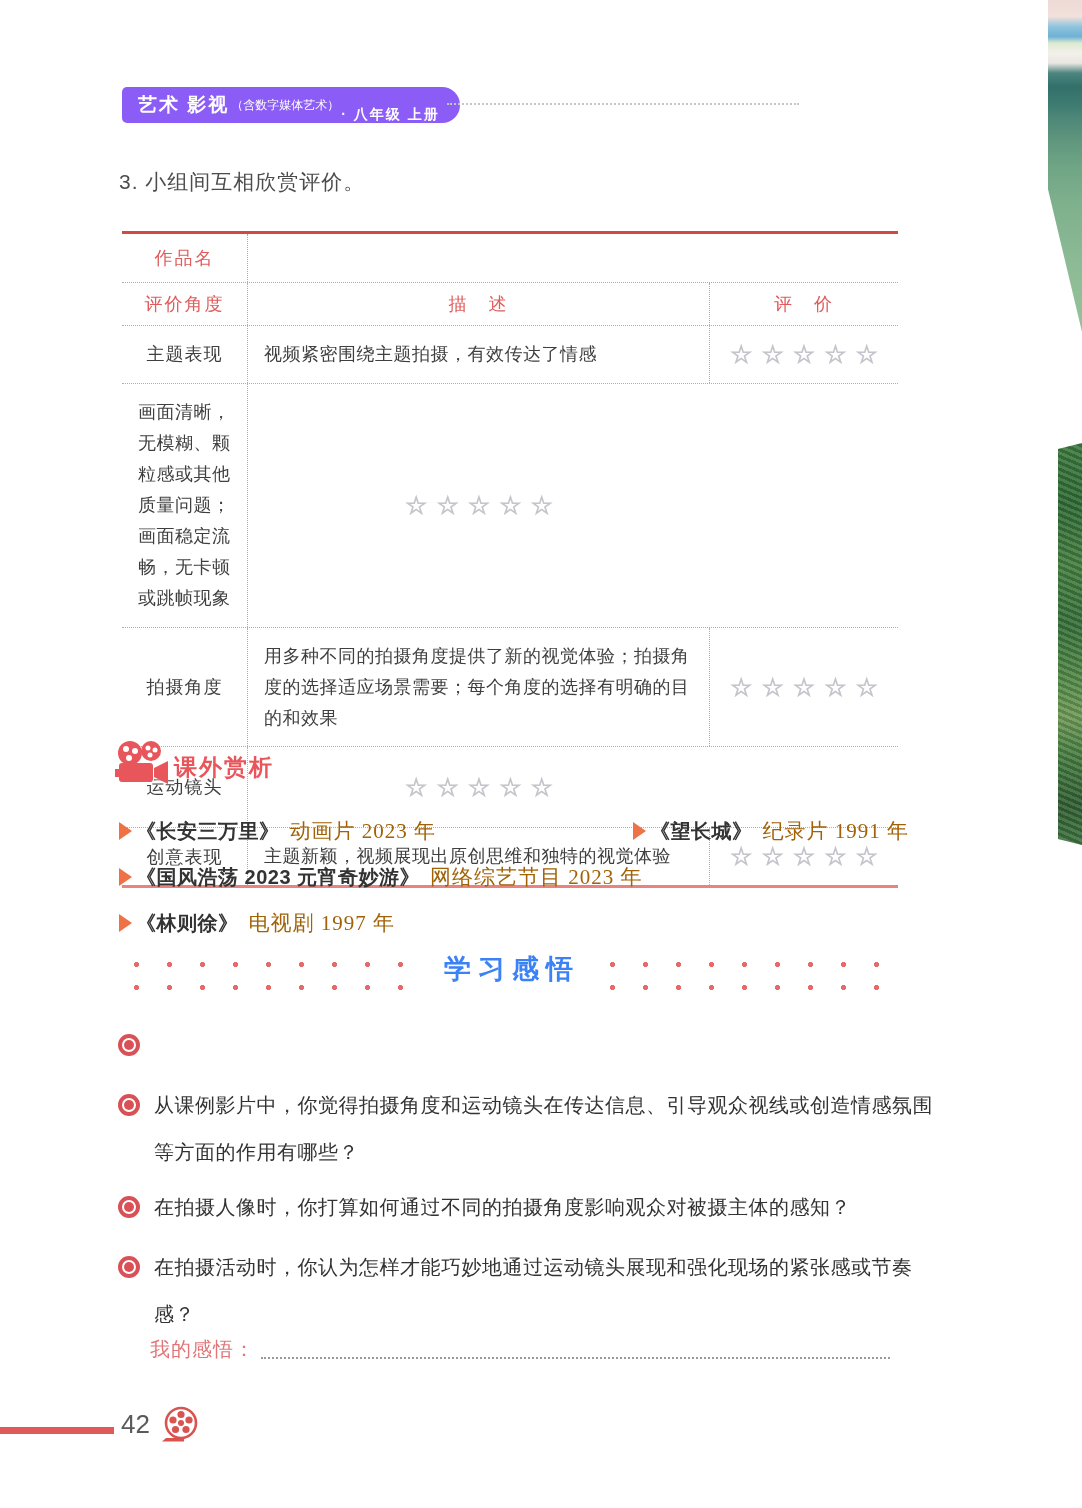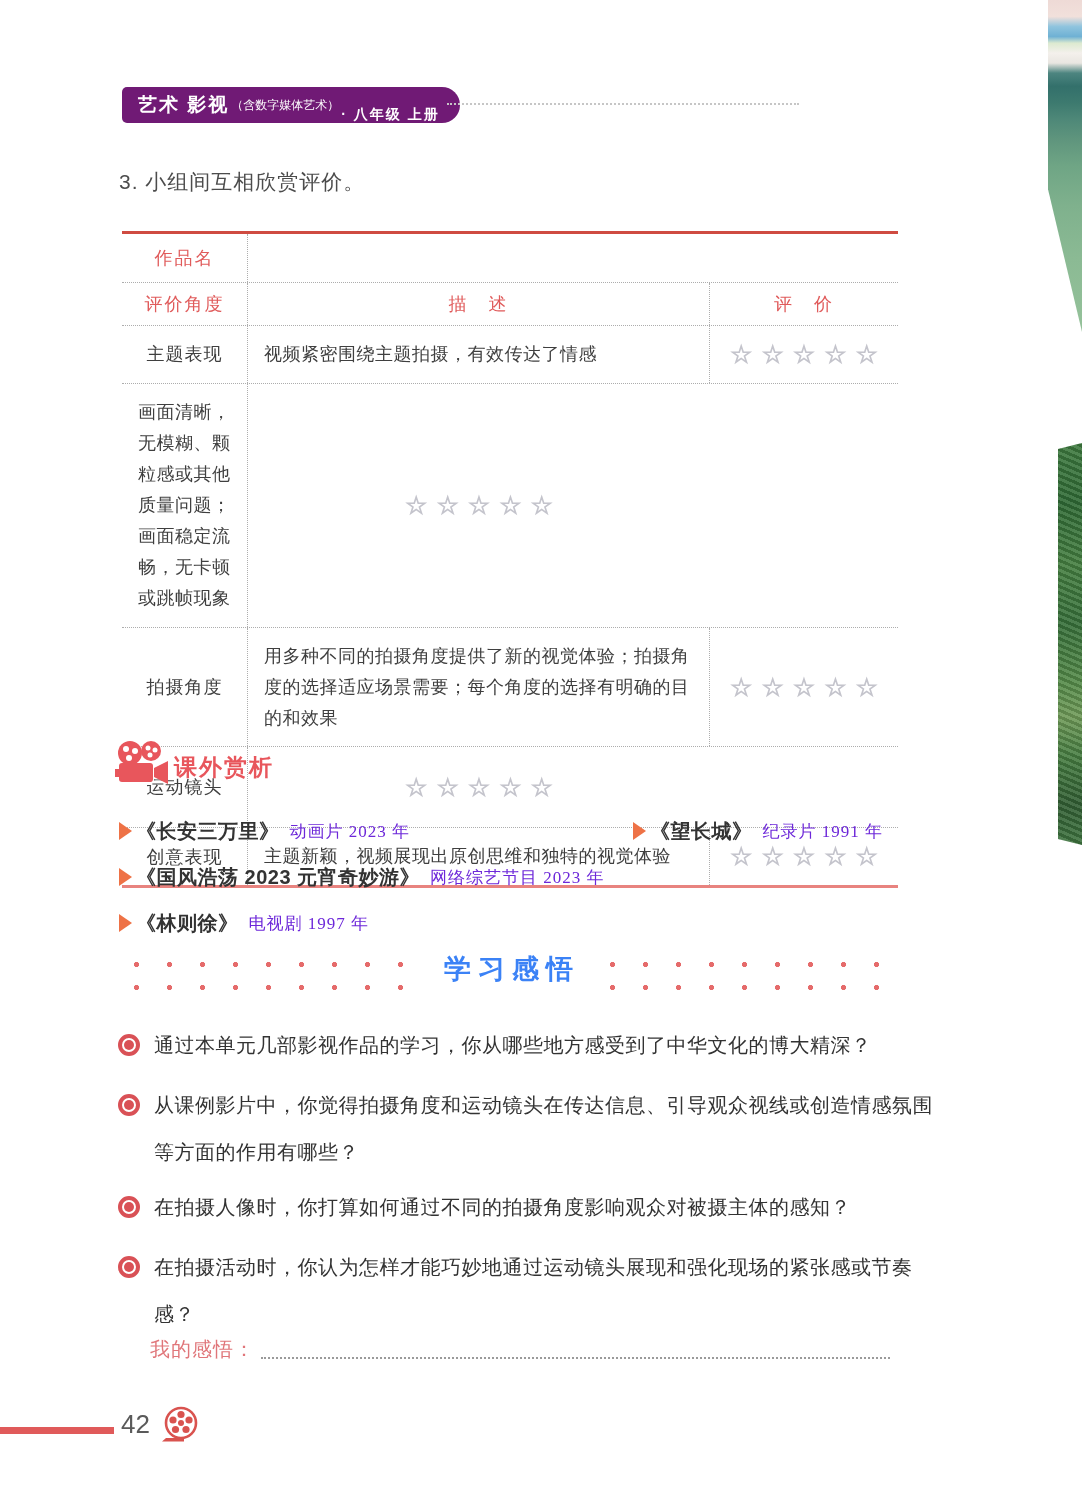--- a/index.html
+++ b/index.html
@@ -21,21 +21,21 @@
   .bleed-bottom{
     position:absolute;right:0;top:443px;width:24px;height:402px;
     background:
       repeating-linear-gradient(23deg,rgba(255,255,255,0.10) 0 3px,rgba(0,0,0,0.12) 3px 6px),
       linear-gradient(180deg,#3e7a3f 0%,#2f6a35 15%,#457f41 30%,#37703a 45%,#568c4a 60%,#6f9a58 68%,#467d41 78%,#315e33 90%,#3f7540 100%);
     clip-path:polygon(0 1.5%,100% 0,100% 100%,0 98.5%);
   }
   
   .badge{
     position:absolute;left:122px;top:87px;height:36px;
-    background:#701a75;color:#ffffff;border-radius:5px 18px 18px 5px;
+    background:#8b5cf6;color:#ffffff;border-radius:5px 18px 18px 5px;
     display:flex;align-items:center;padding:0 20px 0 16px;white-space:nowrap;
   }
   .badge .t-main{font-weight:bold;font-size:19px;letter-spacing:2px;}
   .badge .t-paren{font-size:12px;margin:0 2px 0 2px;}
   .badge .t-grade{font-weight:bold;font-size:14px;letter-spacing:2px;margin-top:20px;}
   .hdr-dots{position:absolute;left:447px;top:103px;width:352px;border-top:2px dotted #c6c6c6;}
   
   .sec-heading{position:absolute;left:119px;top:168px;font-size:21px;color:#4c4c4c;letter-spacing:1px;}
   
   .tbl{position:absolute;left:122px;top:231px;width:776px;
@@ -53,21 +53,21 @@
   
   .proj-icon{position:absolute;left:114px;top:740px;width:56px;height:52px;}
   .extra-title{position:absolute;left:174px;top:752px;color:#e8565c;font-weight:bold;font-size:23px;letter-spacing:2px;}
   .movies{position:absolute;left:119px;top:808px;width:800px;}
   .movie-row{display:flex;align-items:center;height:46px;}
   .movie-item{display:flex;align-items:center;}
   .movie-item.first-col{width:514px;}
   .tri{width:0;height:0;border-left:13px solid #ee7246;border-top:9px solid transparent;
        border-bottom:9px solid transparent;margin-right:4px;flex:none;}
   .mv-title{font-weight:bold;font-size:20px;color:#333;letter-spacing:0.5px;}
-  .mv-meta{font-family:"Liberation Serif",serif;font-size:17px;color:#6d28d9;margin-left:10px;letter-spacing:1px;}
+  .mv-meta{font-family:"Liberation Serif",serif;font-size:21px;color:#a16207;margin-left:10px;letter-spacing:1px;}
   
   .banner{position:absolute;left:118px;top:938px;width:788px;height:62px;display:flex;align-items:center;}
   .banner .dots{flex:1;height:44px;
     background-image:radial-gradient(circle,#e56b6b 2.3px,rgba(0,0,0,0) 2.9px);
     background-size:33px 23px;background-position:2px 6px;}
   .banner .b-title{color:#3b82f6;font-weight:bold;font-size:27px;letter-spacing:7px;margin:0 14px;white-space:nowrap;}
   
   .question{position:absolute;left:118px;width:820px;display:flex;}
   .bullseye{flex:none;width:14px;height:14px;border:4px solid #d95156;border-radius:50%;
             margin:12px 14px 0 0;display:flex;align-items:center;justify-content:center;}
@@ -183,21 +183,20 @@
   <div class="banner">
     <div class="dots"></div>
     <div class="b-title">学习感悟</div>
     <div class="dots"></div>
   </div>
 
   <div class="question q1">
     <span class="bullseye">
         <span class="dot"></span>
       </span>
-    <span class="q-text">通过本单元几部影视作品的学习，你从哪些地方感受到了中华文化的博大精深？</span>
   </div>
   <div class="question q2">
     <span class="bullseye">
         <span class="dot"></span>
       </span>
     <span class="q-text">从课例影片中，你觉得拍摄角度和运动镜头在传达信息、引导观众视线或创造情感氛围等方面的作用有哪些？</span>
   </div>
   <div class="question q3">
     <span class="bullseye">
         <span class="dot"></span>

